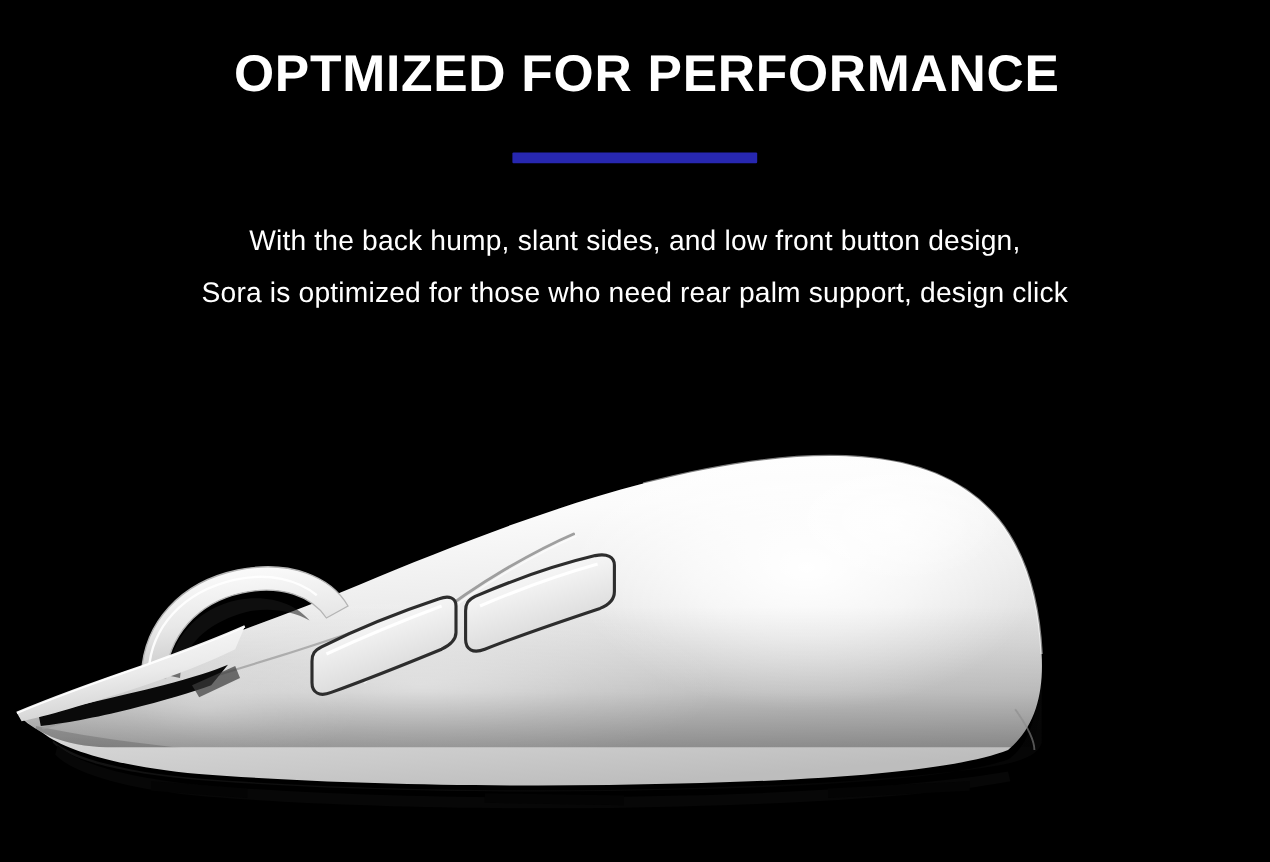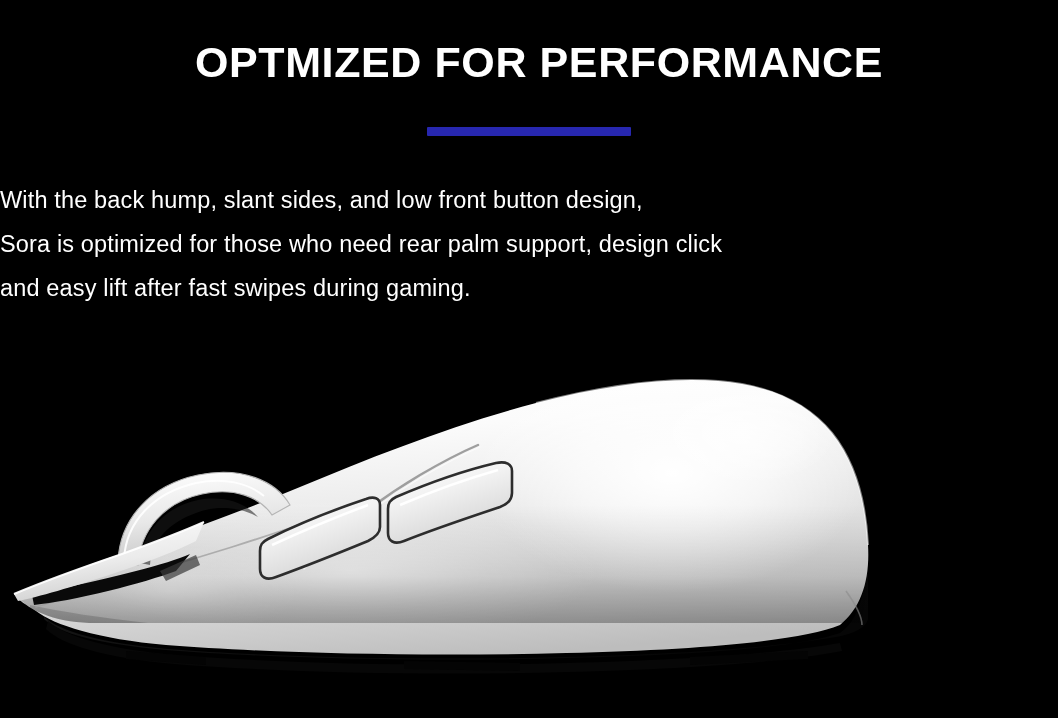--- a/index.html
+++ b/index.html
@@ -55,21 +55,21 @@
     height: 9px;
     background: #2727b0;
     border-radius: 1px;
   }
 
   .body-copy {
     position: absolute;
     top: 178px;
     left: 0;
     width: 100%;
-    text-align: left;
+    text-align: center;
     font-size: 23.5px;
     font-weight: 400;
     line-height: 44px;
     letter-spacing: 0.15px;
     color: #ffffff;
   }
   .body-copy .line { display: block; white-space: nowrap; }
 
   
   .product-stage {
@@ -90,21 +90,20 @@
 
   <h1 class="headline">OPTMIZED FOR PERFORMANCE</h1>
 
   <div class="divider-wrap">
     <div class="divider" style="background: rgb(39, 39, 176); width: 204px; height: 9px;"></div>
   </div>
 
   <p class="body-copy">
     <span class="line">With the back hump, slant sides, and low front button design,</span>
     <span class="line">Sora is optimized for those who need rear palm support, design click</span>
-    <span class="line">and easy lift after fast swipes during gaming.</span>
   </p>
 
   <div class="product-stage">
     <svg class="mouse-svg" viewBox="0 0 1058 363" preserveAspectRatio="xMidYMid meet">
       <defs>
 
         <linearGradient id="shellGrad" x1="0.34" y1="0.02" x2="0.58" y2="1">
           <stop offset="0%" stop-color="#ffffff"></stop>
           <stop offset="18%" stop-color="#fbfbfb"></stop>
           <stop offset="42%" stop-color="#ededed"></stop>

